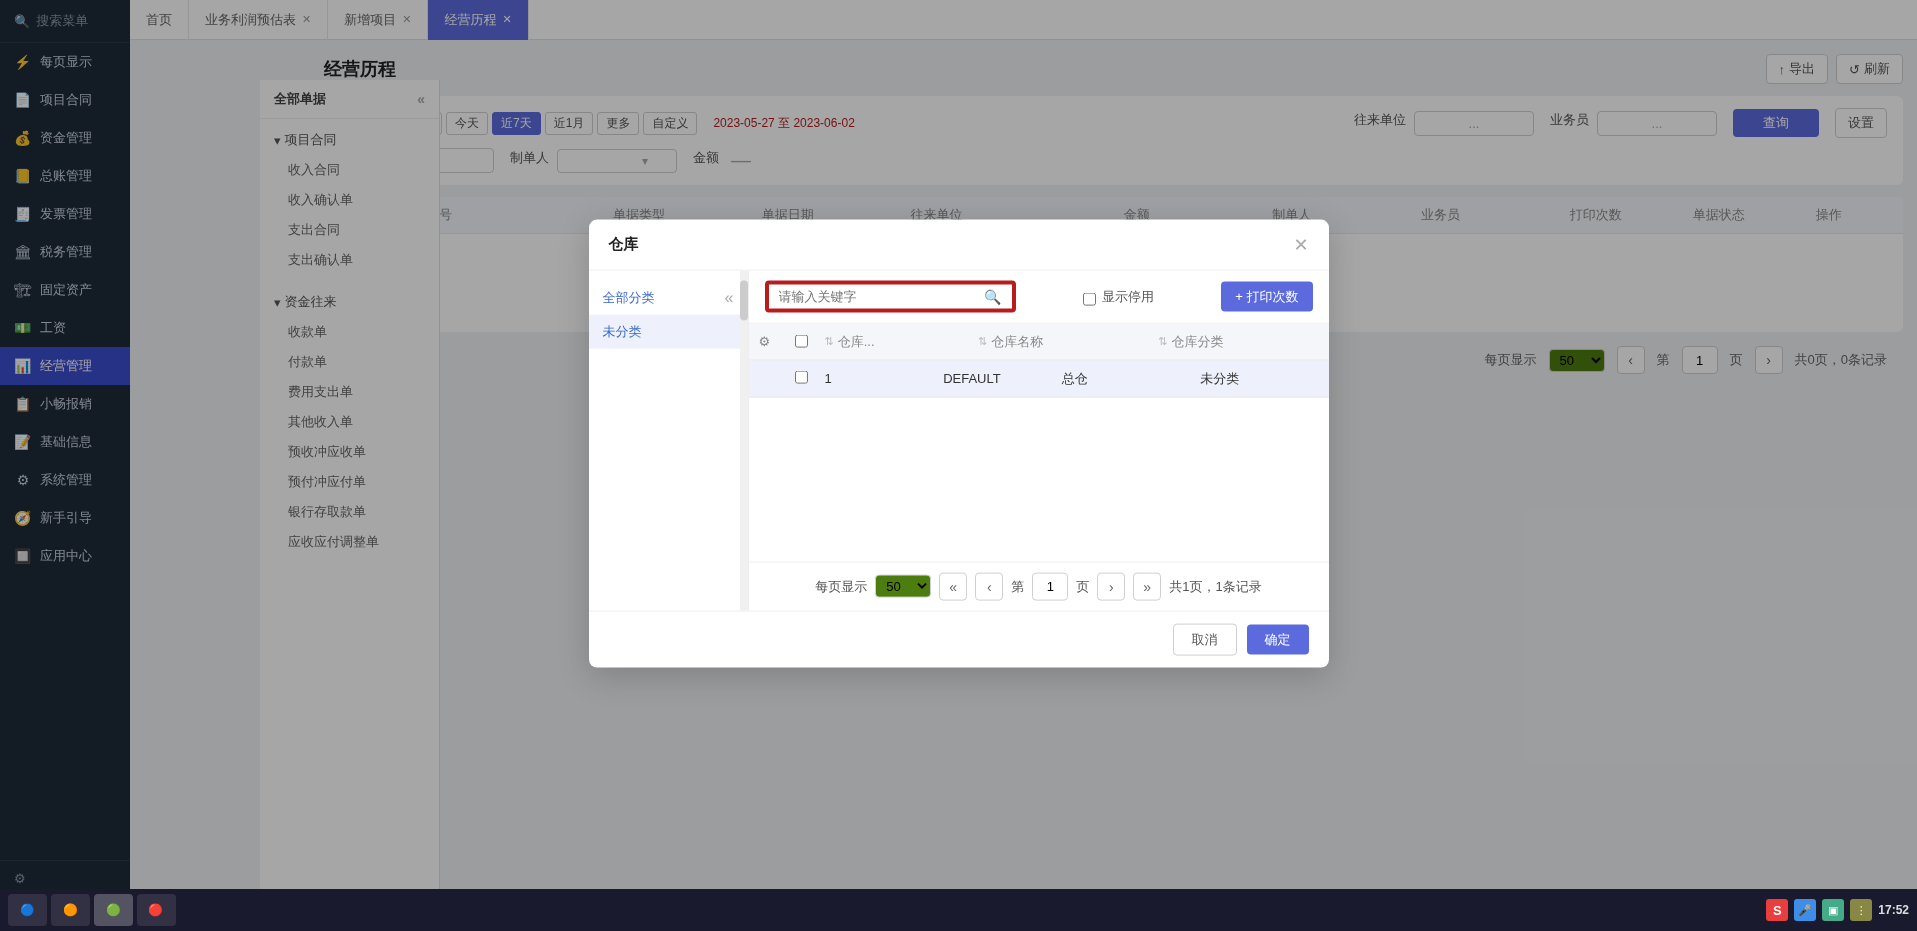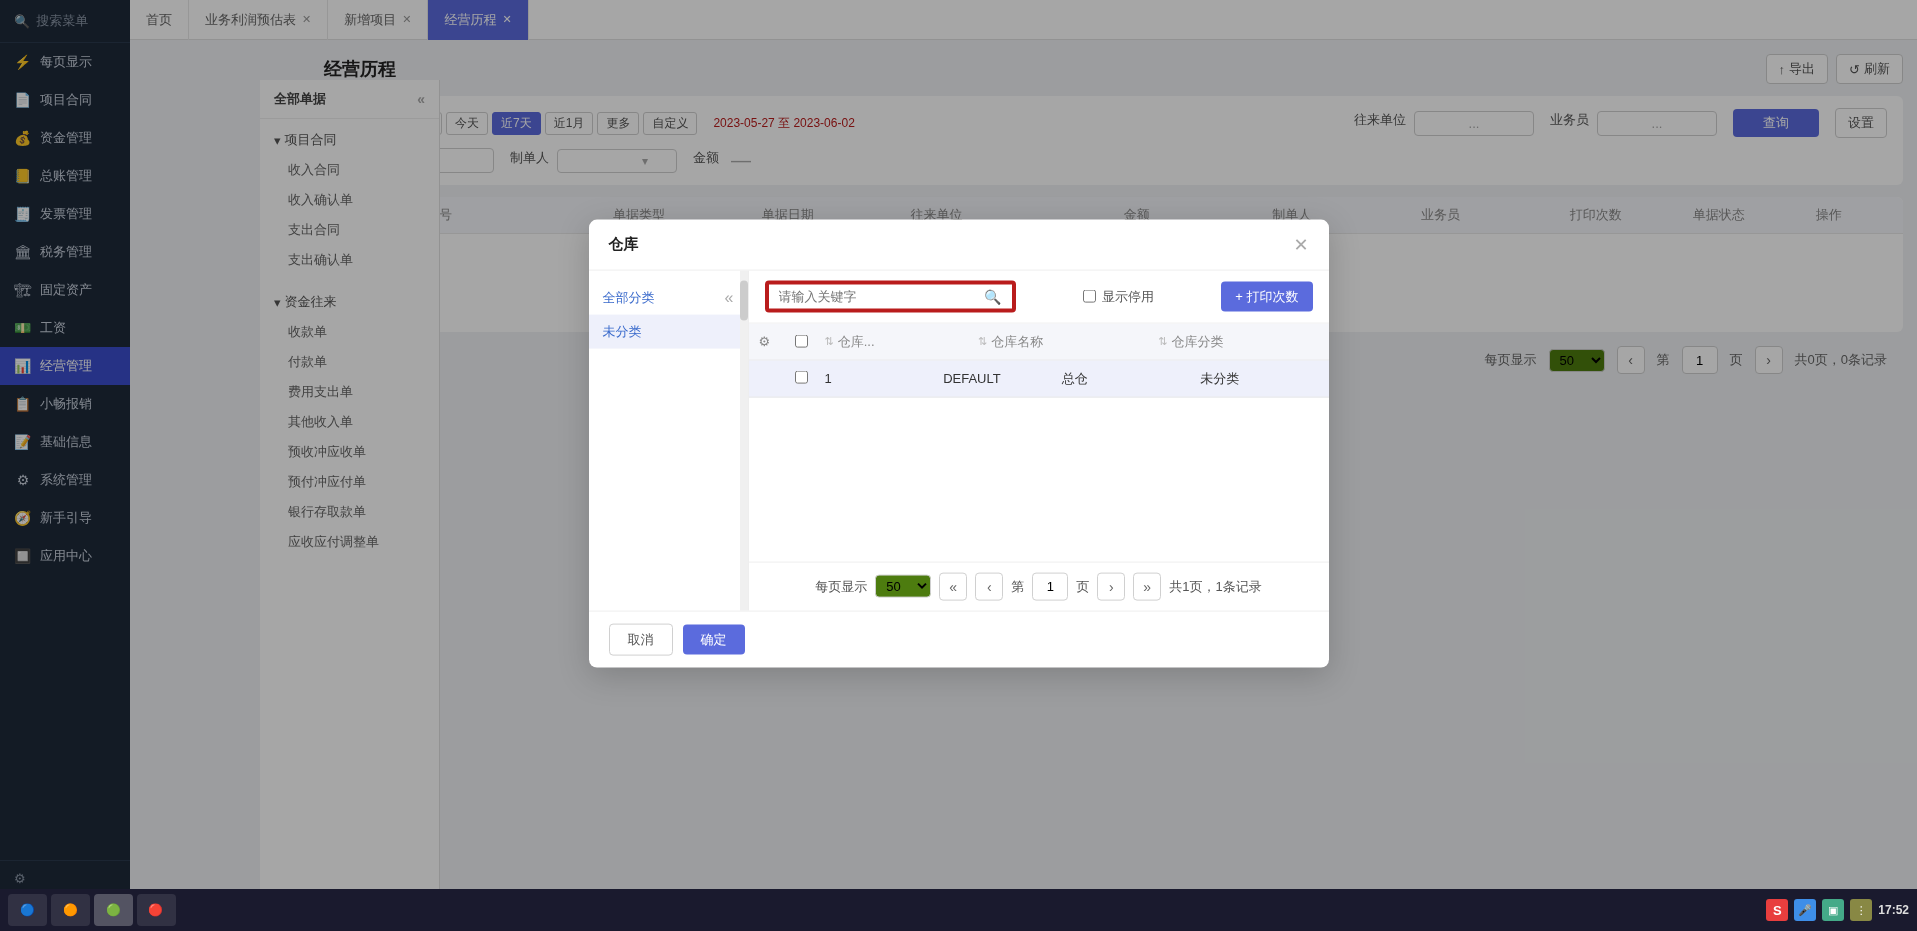--- a/index.html
+++ b/index.html
@@ -95,38 +95,38 @@
     .modal-sidebar { width: 160px; border-right: 1px solid #eee; padding: 10px 0; }
     .modal-sidebar-header { display: flex; align-items: center; justify-content: space-between; padding: 8px 14px; font-size: 13px; color: #3b6bcc; cursor: pointer; }
     .modal-sidebar-item { padding: 8px 14px; font-size: 13px; color: #555; cursor: pointer; }
     .modal-sidebar-item.active { background: #eef0fb; color: #3b6bcc; }
     .modal-sidebar-collapse { font-size: 16px; color: #aaa; cursor: pointer; }
     .modal-main { flex: 1; display: flex; flex-direction: column; }
     .modal-toolbar { display: flex; align-items: center; justify-content: space-between; padding: 10px 16px; border-bottom: 1px solid #eee; }
     .modal-search { display: flex; align-items: center; border: 4px solid #b91c1c; border-radius: 4px; padding: 4px 10px; gap: 6px; background: #fff; }
     .modal-search input { border: none; outline: none; font-size: 13px; width: 200px; color: #555; }
     .modal-search-icon { color: #aaa; font-size: 14px; }
-    .modal-checkbox { display: flex; align-items: center; gap: 6px; font-size: 13px; color: #555; }
+    .modal-checkbox { display: flex; align-items: flex-end; gap: 6px; font-size: 13px; color: #555; }
     .btn-add { background: #5b6bdd; color: #fff; border: none; padding: 6px 14px; font-size: 13px; border-radius: 4px; cursor: pointer; display: flex; align-items: center; gap: 4px; }
     .modal-table { flex: 1; overflow: auto; }
     .modal-table-header { display: flex; align-items: center; background: #f5f6fa; border-bottom: 1px solid #e8e8e8; font-size: 13px; color: #888; }
     .modal-th { padding: 9px 10px; display: flex; align-items: center; gap: 4px; }
     .modal-th-gear { width: 36px; text-align: center; }
     .modal-th-check { width: 30px; text-align: center; }
     .modal-th-code { flex: 1; }
     .modal-th-name { flex: 1.2; }
     .modal-th-cat { flex: 1.2; }
     .modal-table-row { display: flex; align-items: center; background: #eef0fb; border-bottom: 1px solid #e8e8e8; font-size: 13px; color: #333; }
     .modal-td { padding: 9px 10px; }
     .sort-icon { font-size: 11px; color: #bbb; }
     .modal-footer-pagination { display: flex; align-items: center; justify-content: center; gap: 8px; padding: 10px 16px; border-top: 1px solid #eee; font-size: 13px; color: #555; }
     .page-btn { border: 1px solid #d0d0d0; background: #fff; width: 28px; height: 28px; border-radius: 4px; cursor: pointer; display: flex; align-items: center; justify-content: center; font-size: 14px; color: #666; }
     .page-input { border: 1px solid #d0d0d0; border-radius: 4px; width: 36px; height: 28px; text-align: center; font-size: 13px; }
     .page-select { border: 1px solid #d0d0d0; border-radius: 4px; padding: 2px 6px; font-size: 13px; background: #4d7c0f; }
-    .modal-actions { display: flex; align-items: center; gap: 10px; padding: 12px 20px; border-top: 1px solid #eee; }
+    .modal-actions { display: flex; align-items: center; justify-content: flex-end; gap: 10px; padding: 12px 20px; border-top: 1px solid #eee; }
     .btn-cancel { border: 1px solid #d0d0d0; background: #fff; padding: 6px 18px; font-size: 13px; border-radius: 4px; cursor: pointer; color: #555; }
     .btn-confirm { background: #5b6bdd; color: #fff; border: none; padding: 6px 18px; font-size: 13px; border-radius: 4px; cursor: pointer; }
 
     
     .content-header { display: flex; align-items: center; justify-content: space-between; margin-bottom: 12px; }
     .taskbar-time { font-weight: 600; }
 
     
     .win-taskbar { position: absolute; bottom: 0; left: 0; right: 0; height: 42px; background: #1a1a2e; display: flex; align-items: center; padding: 0 8px; gap: 4px; z-index: 300; }
     .win-task-item { display: flex; align-items: center; gap: 6px; padding: 4px 12px; background: rgba(255,255,255,0.1); border-radius: 4px; color: #ddd; font-size: 12px; cursor: pointer; height: 32px; }

